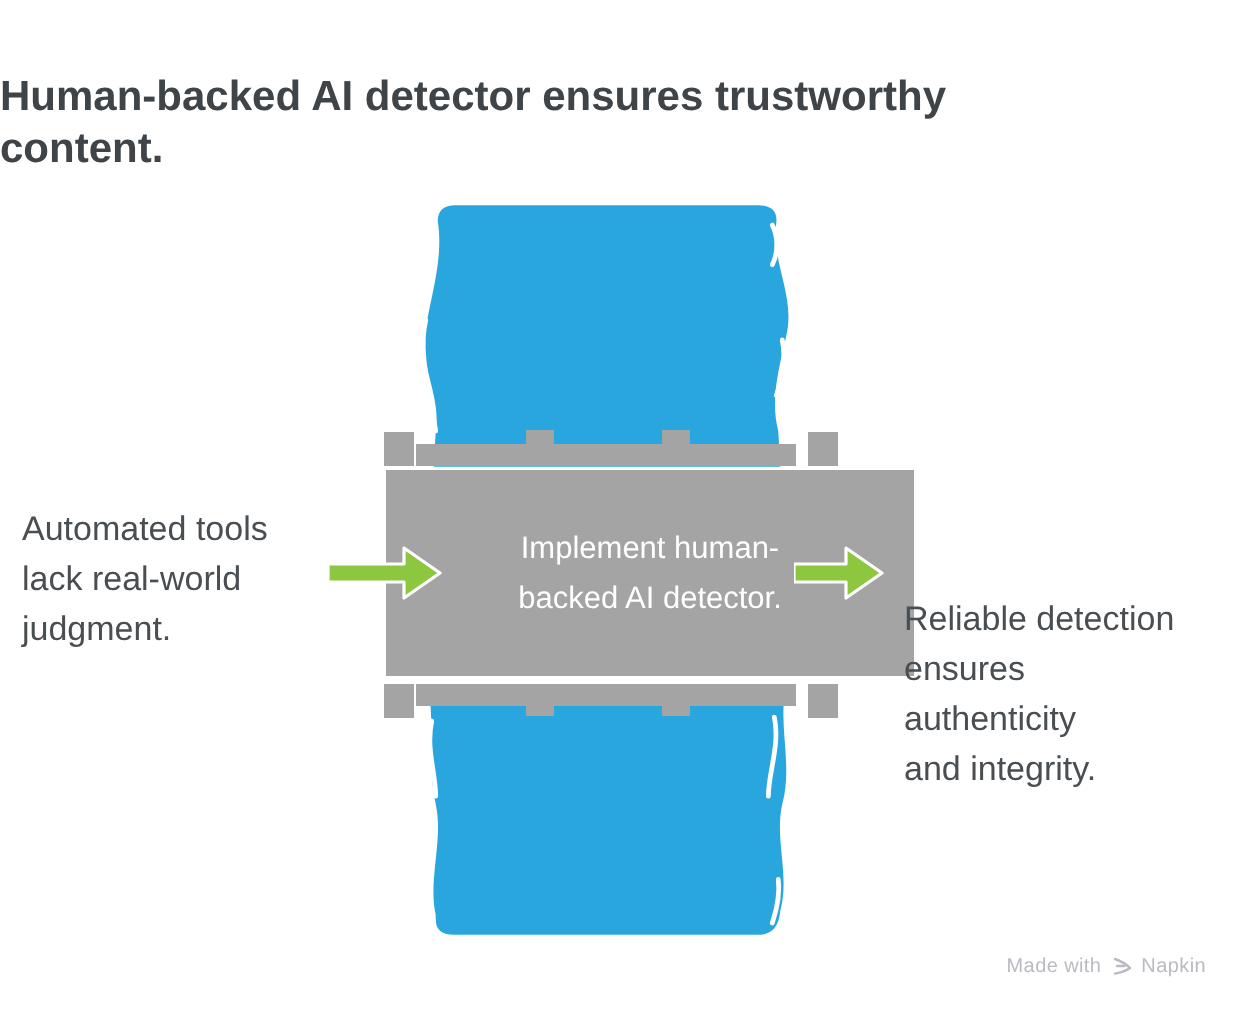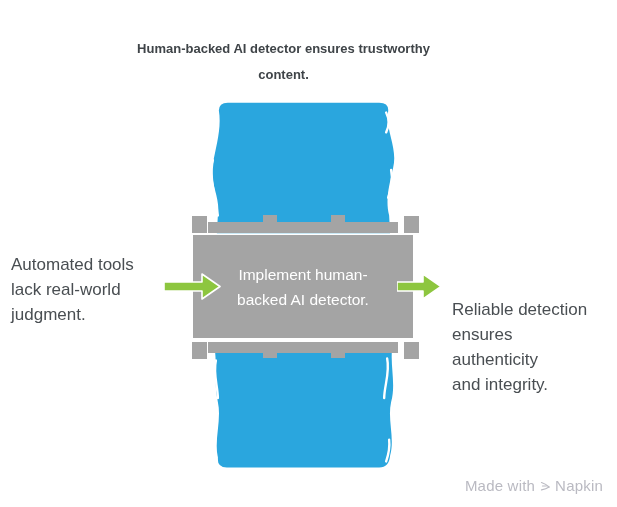--- a/index.html
+++ b/index.html
@@ -2,31 +2,31 @@
 <html style="--pipe-blue: #2AA6DE; --box-gray: #A4A4A4; --arrow-green: #8DC63F; --title-text: #3F4448; --body-text: #494E52; --box-text: #FFFFFF; --watermark-text: #BABAC2;"><head>
 <meta charset="utf-8">
 <style>
   html,body{margin:0;padding:0;background:#fff;}
   .canvas{
     position:relative;width:617px;height:507px;background:#fff;overflow:hidden;
     font-family:"Liberation Sans","DejaVu Sans",sans-serif;
   }
   .title{
     position:absolute;top:36px;left:0;width:567px;margin:0;
-    font-size:13px;line-height:26px;font-weight:700;text-align:center;
+    font-size:21px;line-height:26px;font-weight:700;text-align:left;
     color:var(--title-text);white-space:pre-line;
   }
   .pipe{position:absolute;z-index:1;}
   .pipe-top{left:204px;top:100px;width:198px;height:134px;}
   .pipe-bottom{left:204px;top:348px;width:198px;height:124px;}
   .pipe .pipe-fill{fill:var(--pipe-blue);}
   .pipe .shine{fill:none;stroke:#fff;stroke-width:2.4;stroke-linecap:round;}
   .boxpart{position:absolute;background:var(--box-gray);z-index:2;}
   .box-body{
-    left:193px;top:235px;width:220px;height:103px;
+    left:193px;top:235px;width:264px;height:103px;
     display:flex;align-items:center;justify-content:center;
   }
   .bar-top{left:208px;top:222px;width:190px;height:11px;}
   .bar-bottom{left:208px;top:342px;width:190px;height:11px;}
   .tab{position:absolute;background:var(--box-gray);z-index:2;}
   .t-tl{left:192px;top:216px;width:15px;height:17px;}
   .t-tm1{left:263px;top:215px;width:14px;height:18px;}
   .t-tm2{left:331px;top:215px;width:14px;height:18px;}
   .t-tr{left:404px;top:216px;width:15px;height:17px;}
   .t-bl{left:192px;top:342px;width:15px;height:17px;}
@@ -42,21 +42,21 @@
     color:var(--body-text);text-align:left;white-space:pre-line;z-index:2;
   }
   .side-left{left:11px;width:140px;}
   .side-right{left:452px;width:146px;margin-top:45px;}
   .arrow{position:absolute;z-index:3;}
   .arrow polygon{fill:var(--arrow-green);stroke:#fff;stroke-width:1.6;stroke-linejoin:round;}
   .arrow-left{left:164px;top:273px;width:58px;height:27px;}
   .arrow-right{left:397px;top:273px;width:46px;height:27px;}
   .watermark{
     position:absolute;top:477px;right:14px;display:flex;align-items:center;gap:4px;
-    font-size:15px;letter-spacing:.2px;color:var(--watermark-text);z-index:2;
+    font-size:10px;letter-spacing:.2px;color:var(--watermark-text);z-index:2;
   }
   .napkin-logo{width:12px;height:12px;}
   .napkin-logo path{fill:none;stroke:var(--watermark-text);stroke-width:1.2;stroke-linecap:round;}
 </style>
 </head>
 <body>
 
 <div class="canvas">
 
   <h1 class="title">Human-backed AI detector ensures trustworthy

